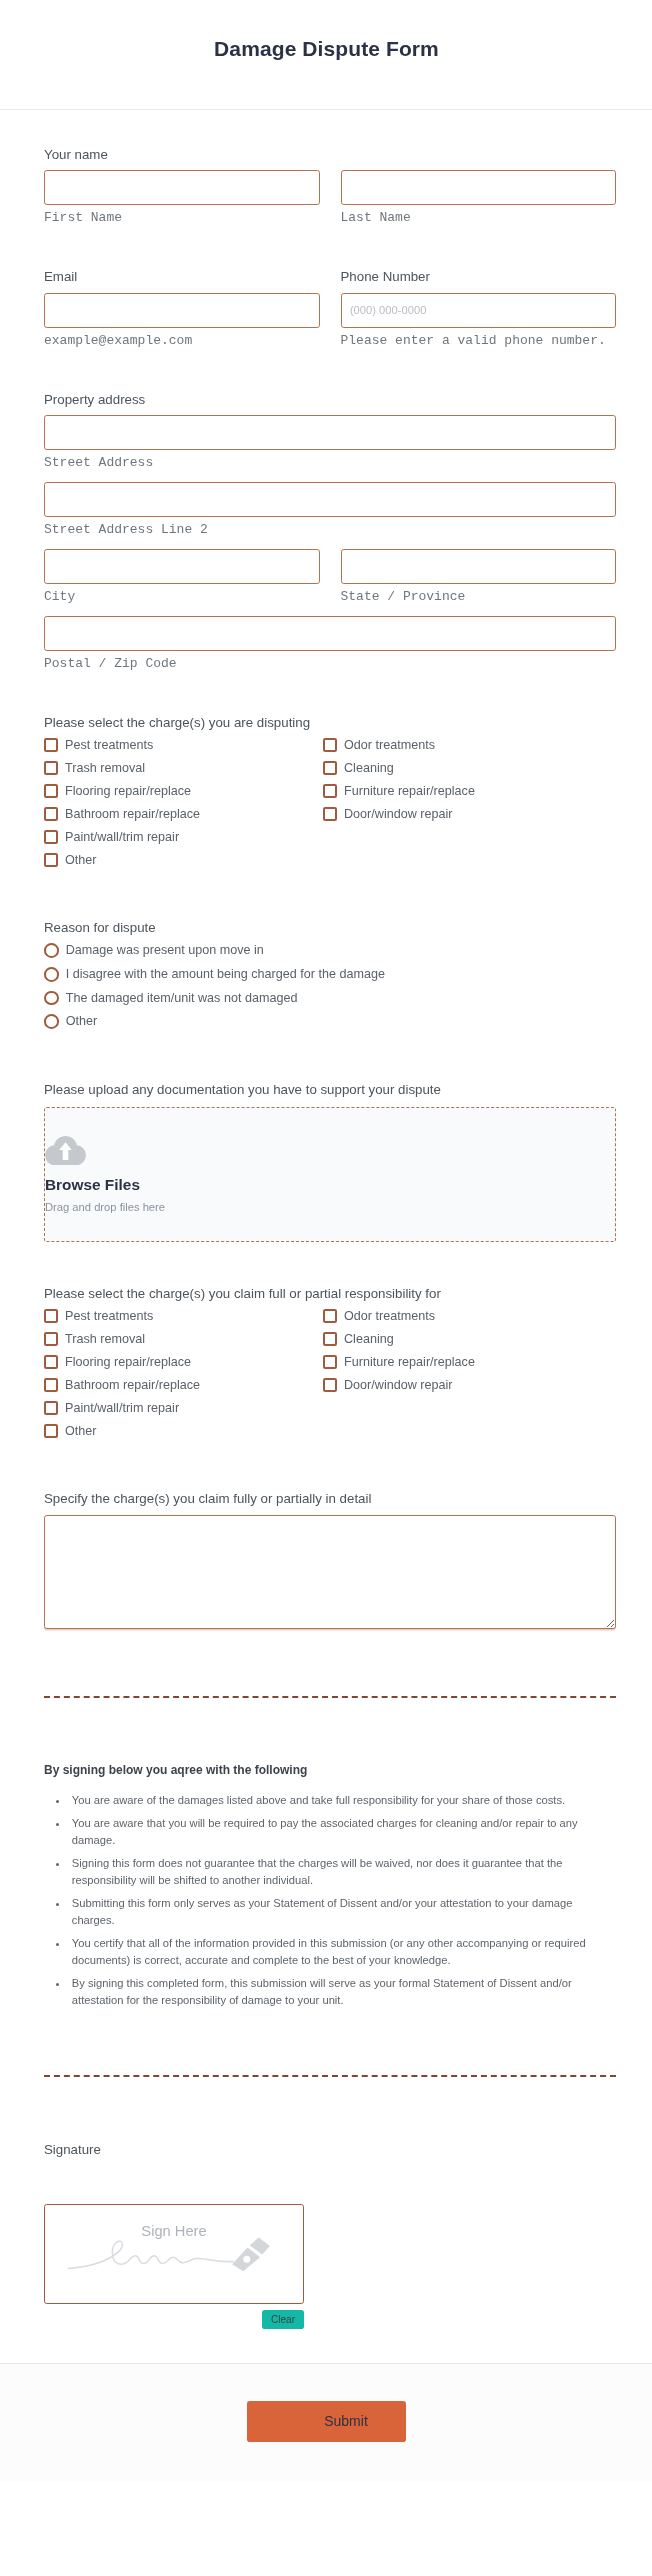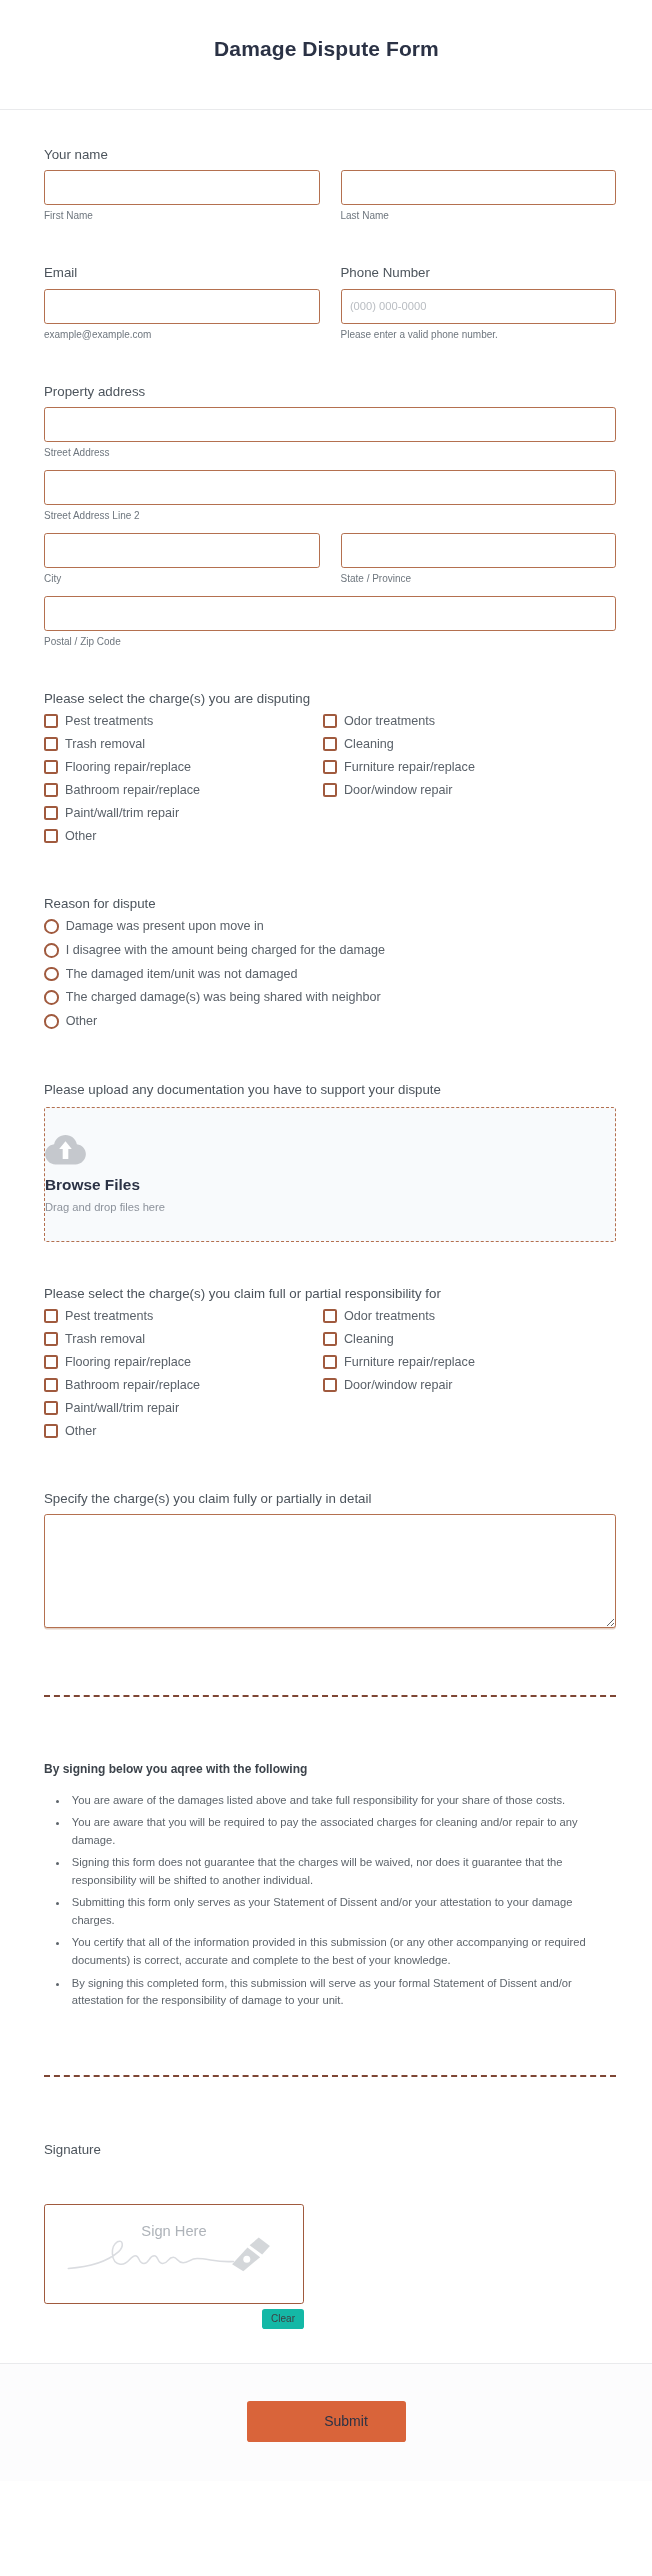--- a/index.html
+++ b/index.html
@@ -8,21 +8,21 @@
   .page { width: 653px; margin: 0 auto; background: #fff; }
 
   
   .form-header { padding: 37px 0 0; height: 110px; border-bottom: 0.7px solid #e9eaec; text-align: center; }
   .form-header h1 { font-size: 21px; font-weight: bold; color: #2b3245; letter-spacing: 0.1px; }
 
   
   .form-body { padding: 37px 37px 0 44px; }
   .q { margin-bottom: 44px; }
   .q-label { font-size: 13.3px; color: #4c545c; margin-bottom: 8.4px; }
-  .sublabel { font-size: 10px; color: #6e767e; margin-top: 4.9px; }
+  .sublabel { font-size: 13px; color: #6e767e; margin-top: 4.9px; font-family: Liberation Mono, monospace; }
 
   .text-input {
     width: 100%; height: 35px; border: 1.1px solid #b4704f; border-radius: 2.8px;
     background: #fff; font-size: 11.2px; color: #2b3245; padding: 0 8.4px; outline: none;
     font-family: "Liberation Sans", sans-serif;
   }
   .text-input::placeholder { color: #b9bdc2; }
   .cols { display: flex; gap: 21px; }
   .col { flex: 1; min-width: 0; }
   .field { margin-bottom: 12px; }
@@ -231,24 +231,20 @@
           <label class="opt">
             <span class="rb"></span>
             <span class="opt-text">I disagree with the amount being charged for the damage</span>
           </label>
 
           <label class="opt">
             <span class="rb"></span>
             <span class="opt-text">The damaged item/unit was not damaged</span>
           </label>
 
-          <label class="opt">
-            <span class="rb"></span>
-            <span class="opt-text">The charged damage(s) was being shared with neighbor</span>
-          </label>
 
           <label class="opt">
             <span class="rb"></span>
             <span class="opt-text">Other</span>
           </label>
         </div>
     </section>
 
     <section class="q">
       <div class="q-label">Please upload any documentation you have to support your dispute</div>

